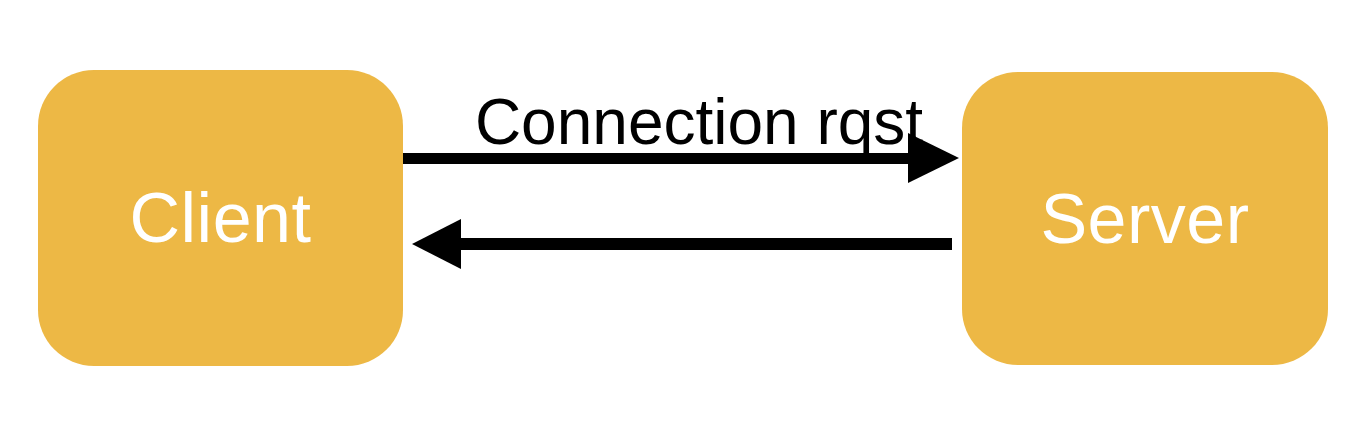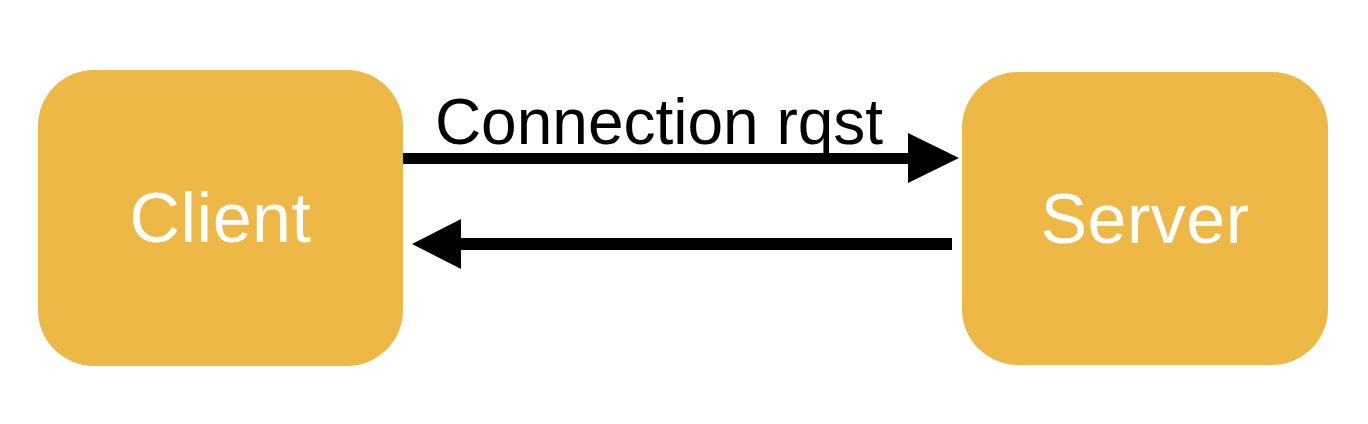--- a/index.html
+++ b/index.html
@@ -51,21 +51,21 @@
   .head-left  { left: 412px; top: 219px; border-right: 49px solid var(--arrow, #000000); }
   
   .edge-label {
     position: absolute;
     color: var(--label-text, #000000);
     font-size: 64px;
     line-height: 64px;
     text-align: center;
     white-space: nowrap;
   }
-  .label-request { left: 403px; top: 90px;  width: 512px; }
+  .label-request { left: 403px; top: 90px;  width: 512px; padding-left: 40px; }
   .label-message { left: 412px; top: 278px; width: 430px; }
 </style>
 </head>
 <body>
 
 <div class="canvas">
 
   <div class="node node-server">
     <span class="node-label">Server</span>
   </div>

